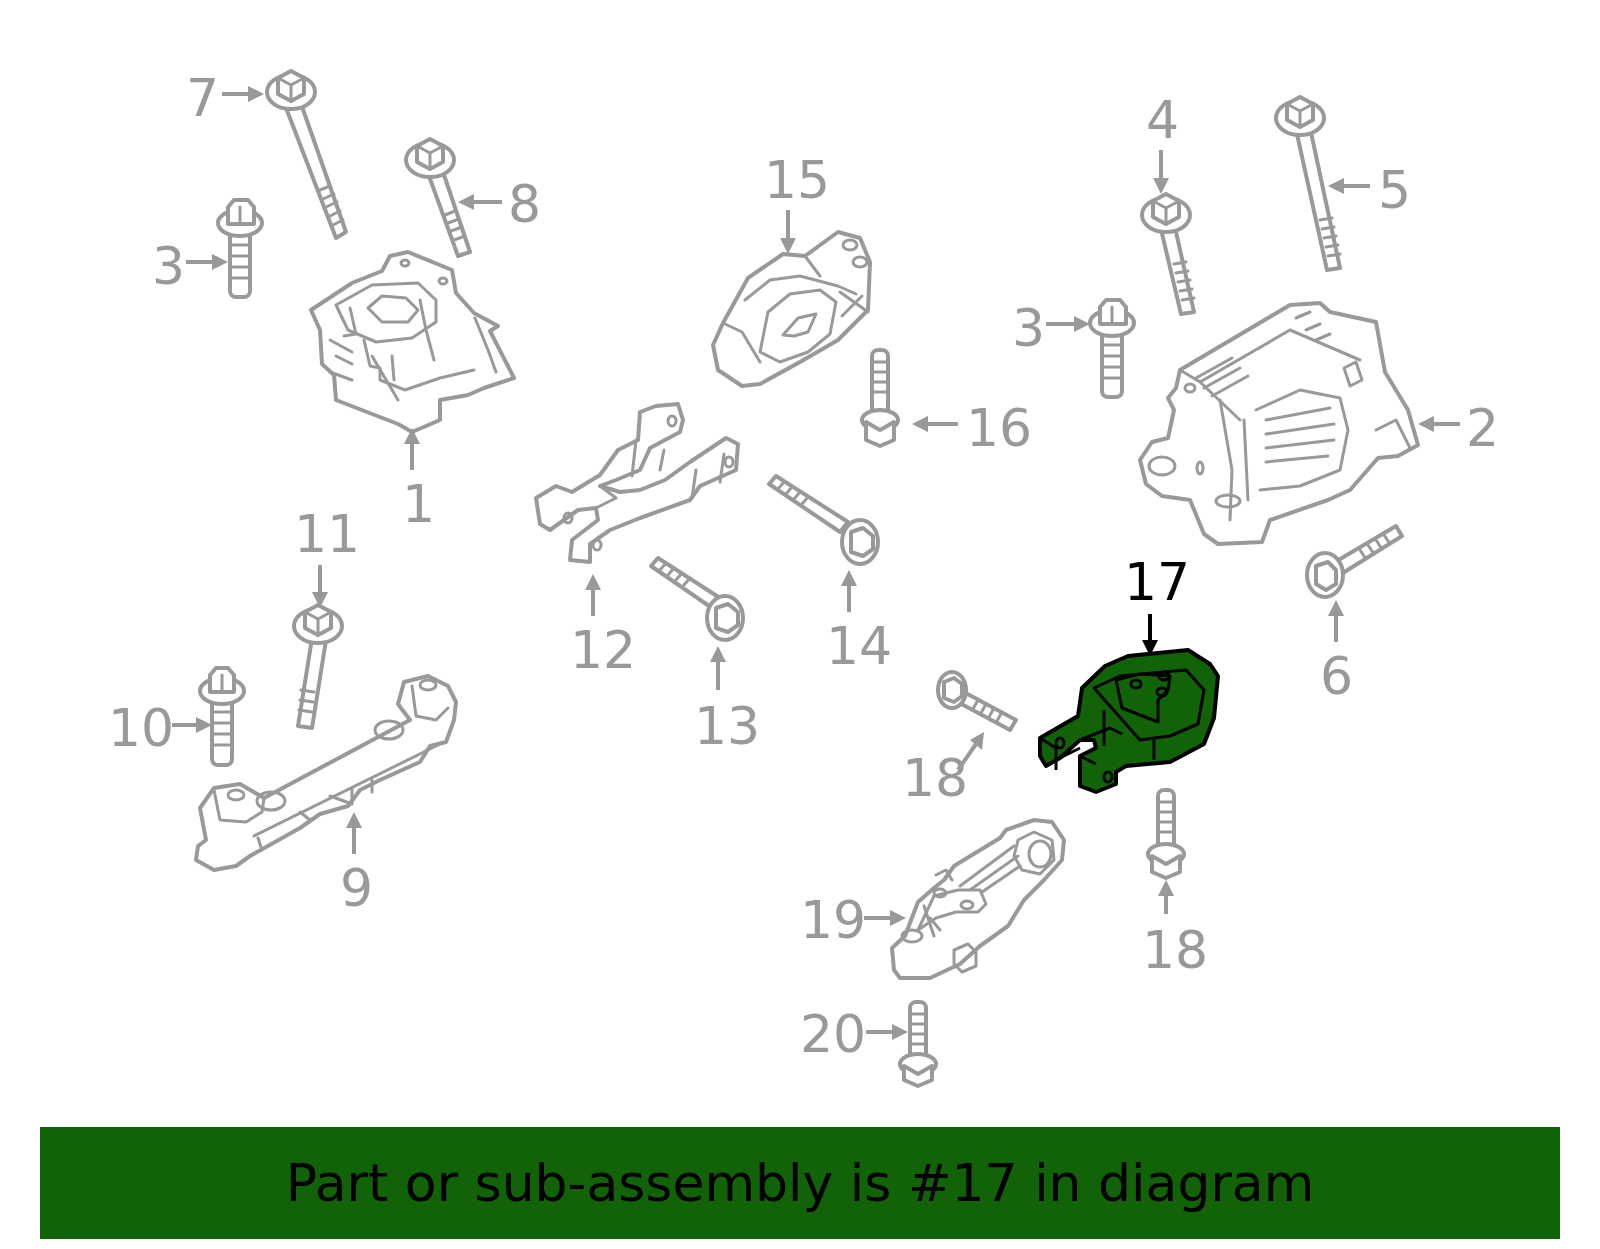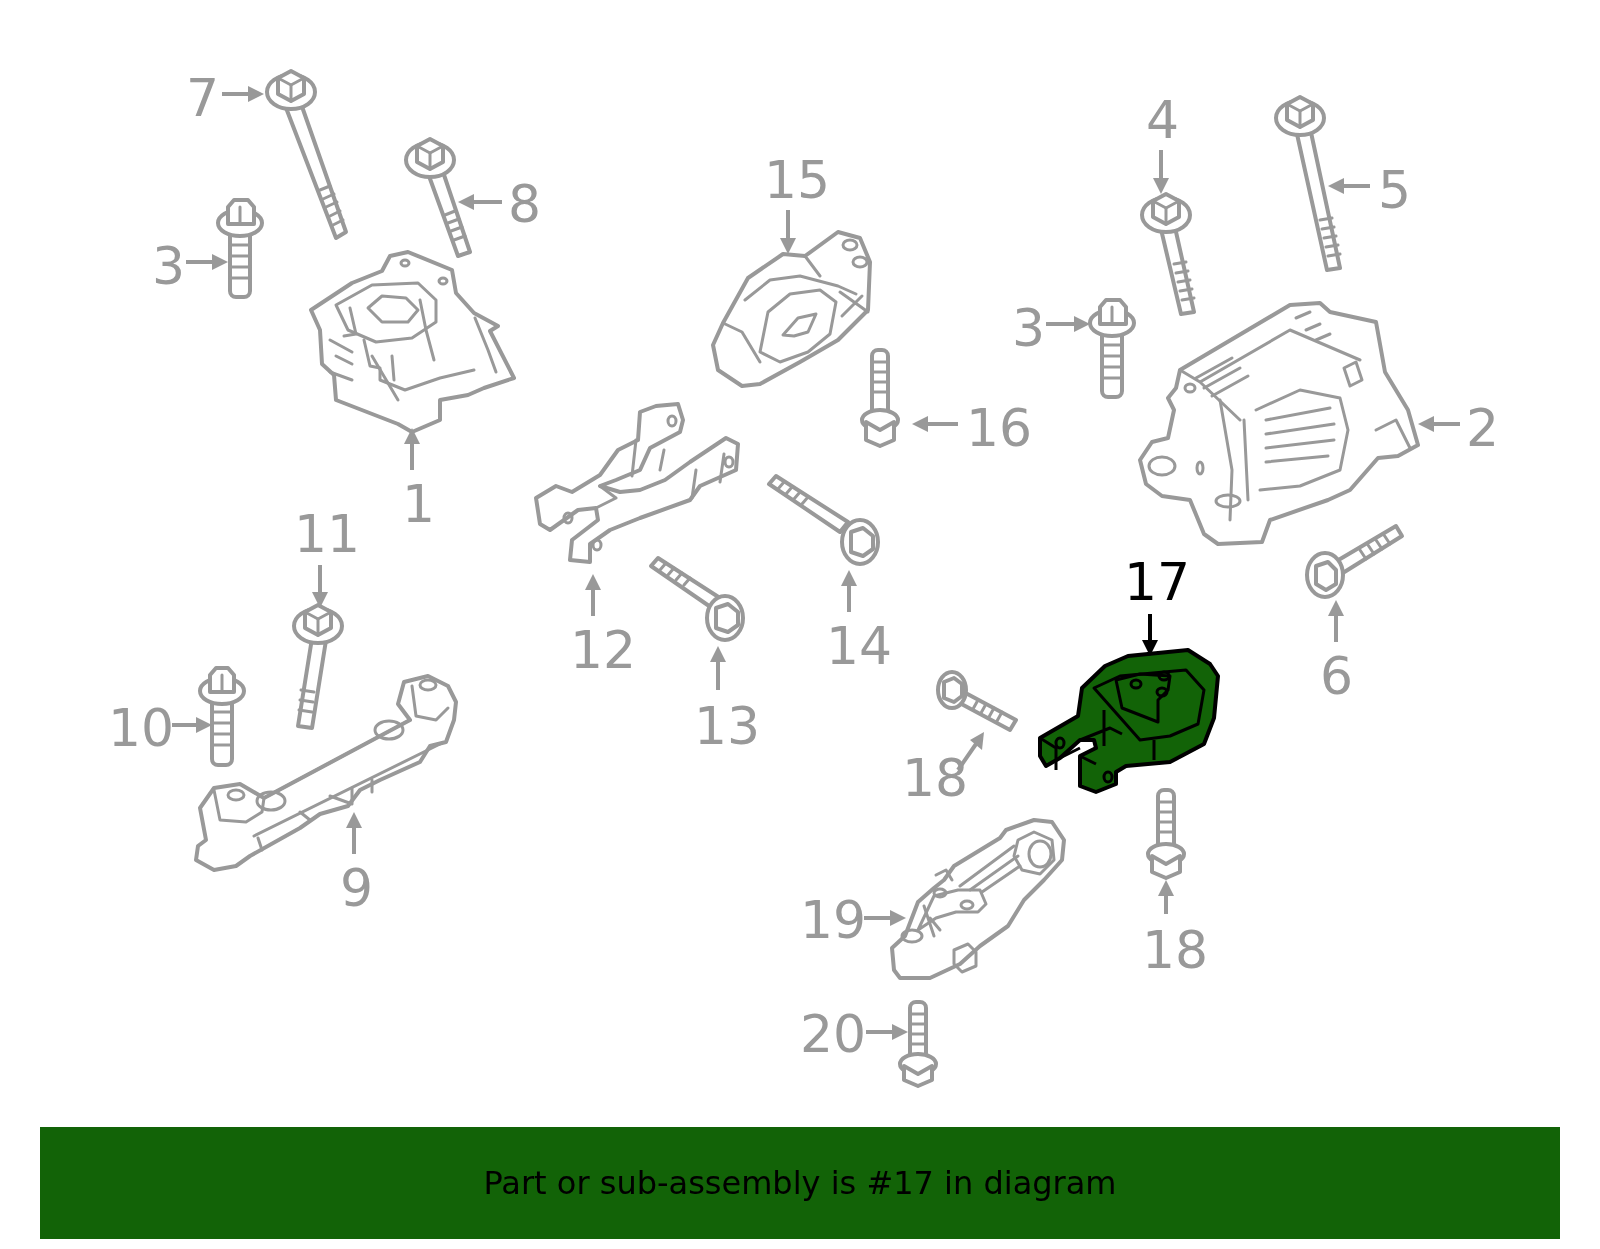--- a/index.html
+++ b/index.html
@@ -12,21 +12,21 @@
     .detail { fill: none; stroke: #999999; stroke-width: 3; stroke-linejoin: round; stroke-linecap: round; }
     .leader { stroke: #999999; stroke-width: 4; fill: none; }
     .arrowhead { fill: #999999; }
     .leader.active { stroke: #000000; }
     .arrowhead.active { fill: #000000; }
     .hl-part { fill: #126307; stroke: #000000; stroke-width: 4; stroke-linejoin: round; }
     .hl-detail { fill: none; stroke: #000000; stroke-width: 3; stroke-linejoin: round; }
     #banner { position: absolute; left: 40px; top: 1127px; width: 1520px; height: 112px;
               background: #126307; display: flex; flex-direction: column;
               align-items: center; justify-content: center; }
-    #banner span { font-family: "DejaVu Sans", sans-serif; font-size: 32px; line-height: 50px;
+    #banner span { font-family: "DejaVu Sans", sans-serif; font-size: 52px; line-height: 50px;
                    color: #000000; white-space: nowrap; }
   </style>
 </head>
 <body>
 
 <svg id="diagram" viewBox="0 0 1600 1249" xmlns="http://www.w3.org/2000/svg">
   <defs>
     <g id="bolt-head">
       <ellipse cx="0" cy="0" rx="24" ry="17" class="part"></ellipse>
       <polygon points="-13,-14 0,-21 13,-14 13,2 0,9 -13,2" class="part"></polygon>

